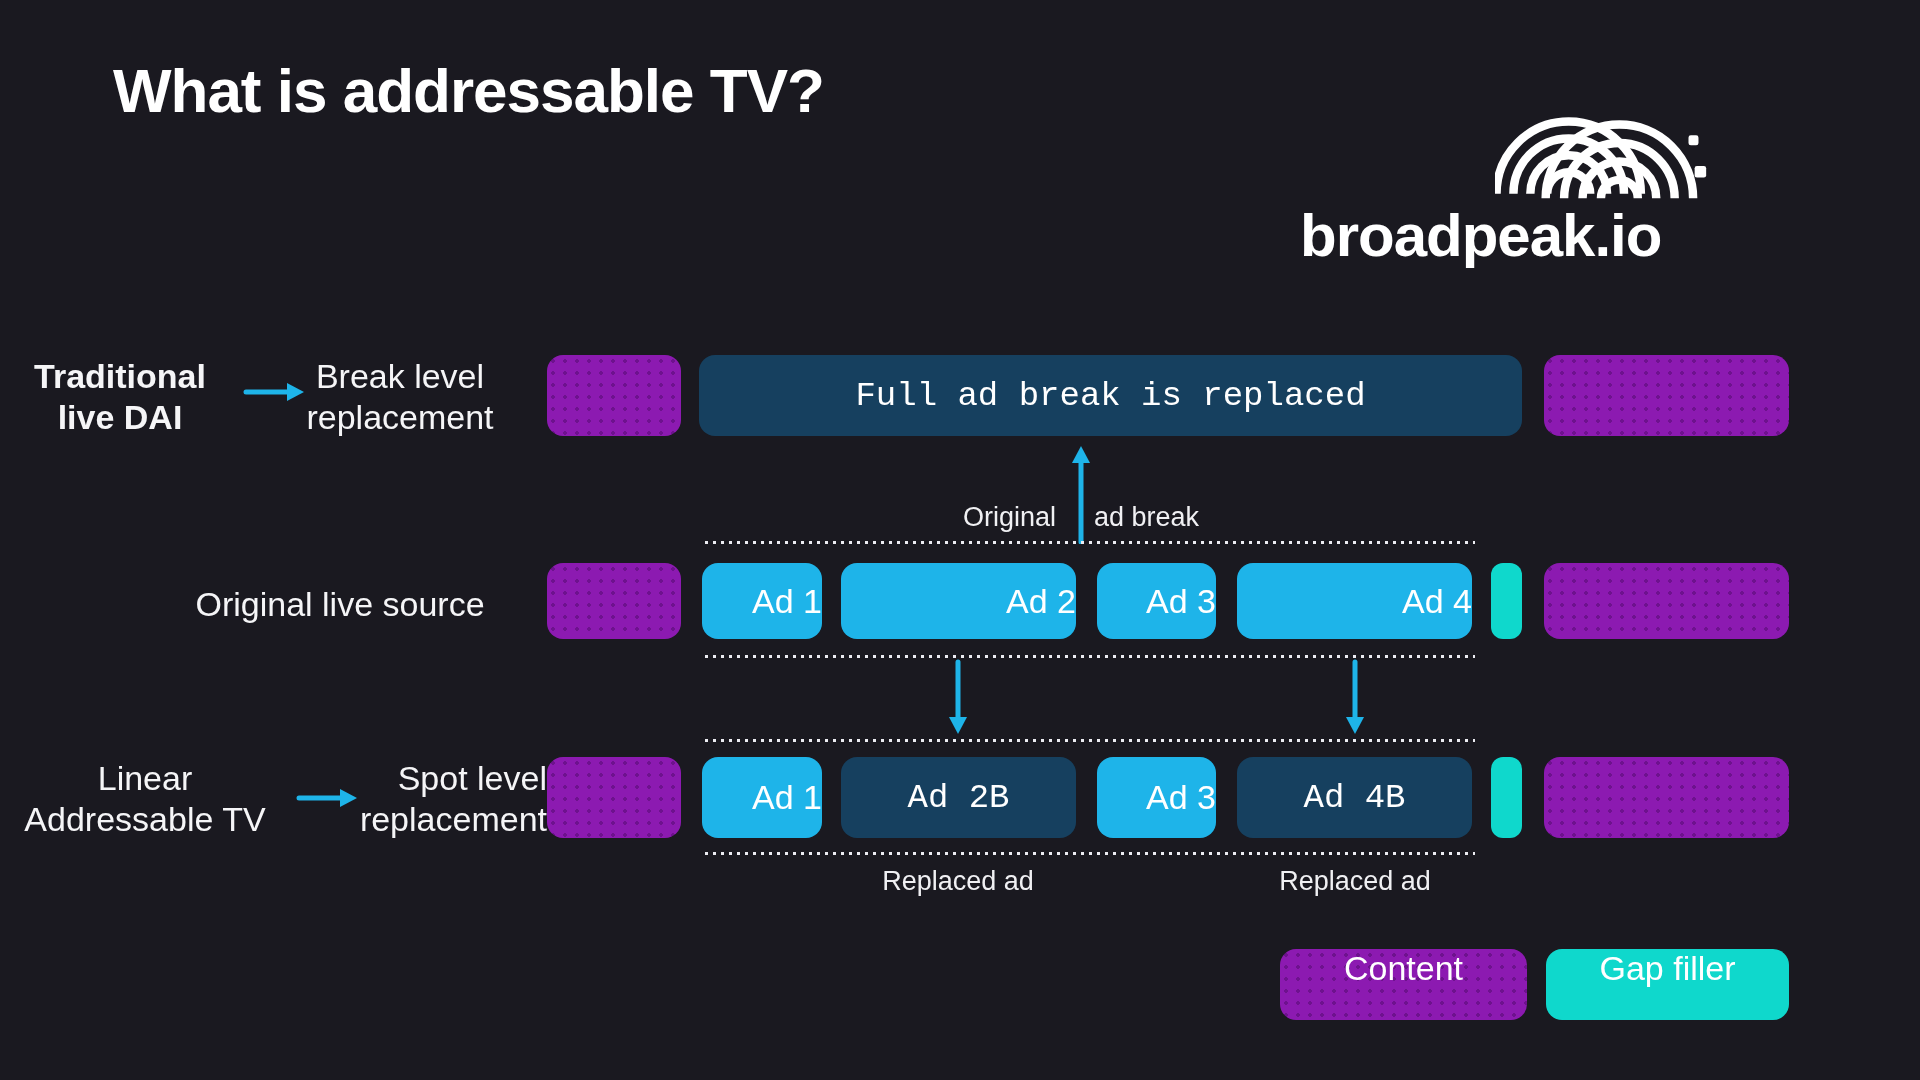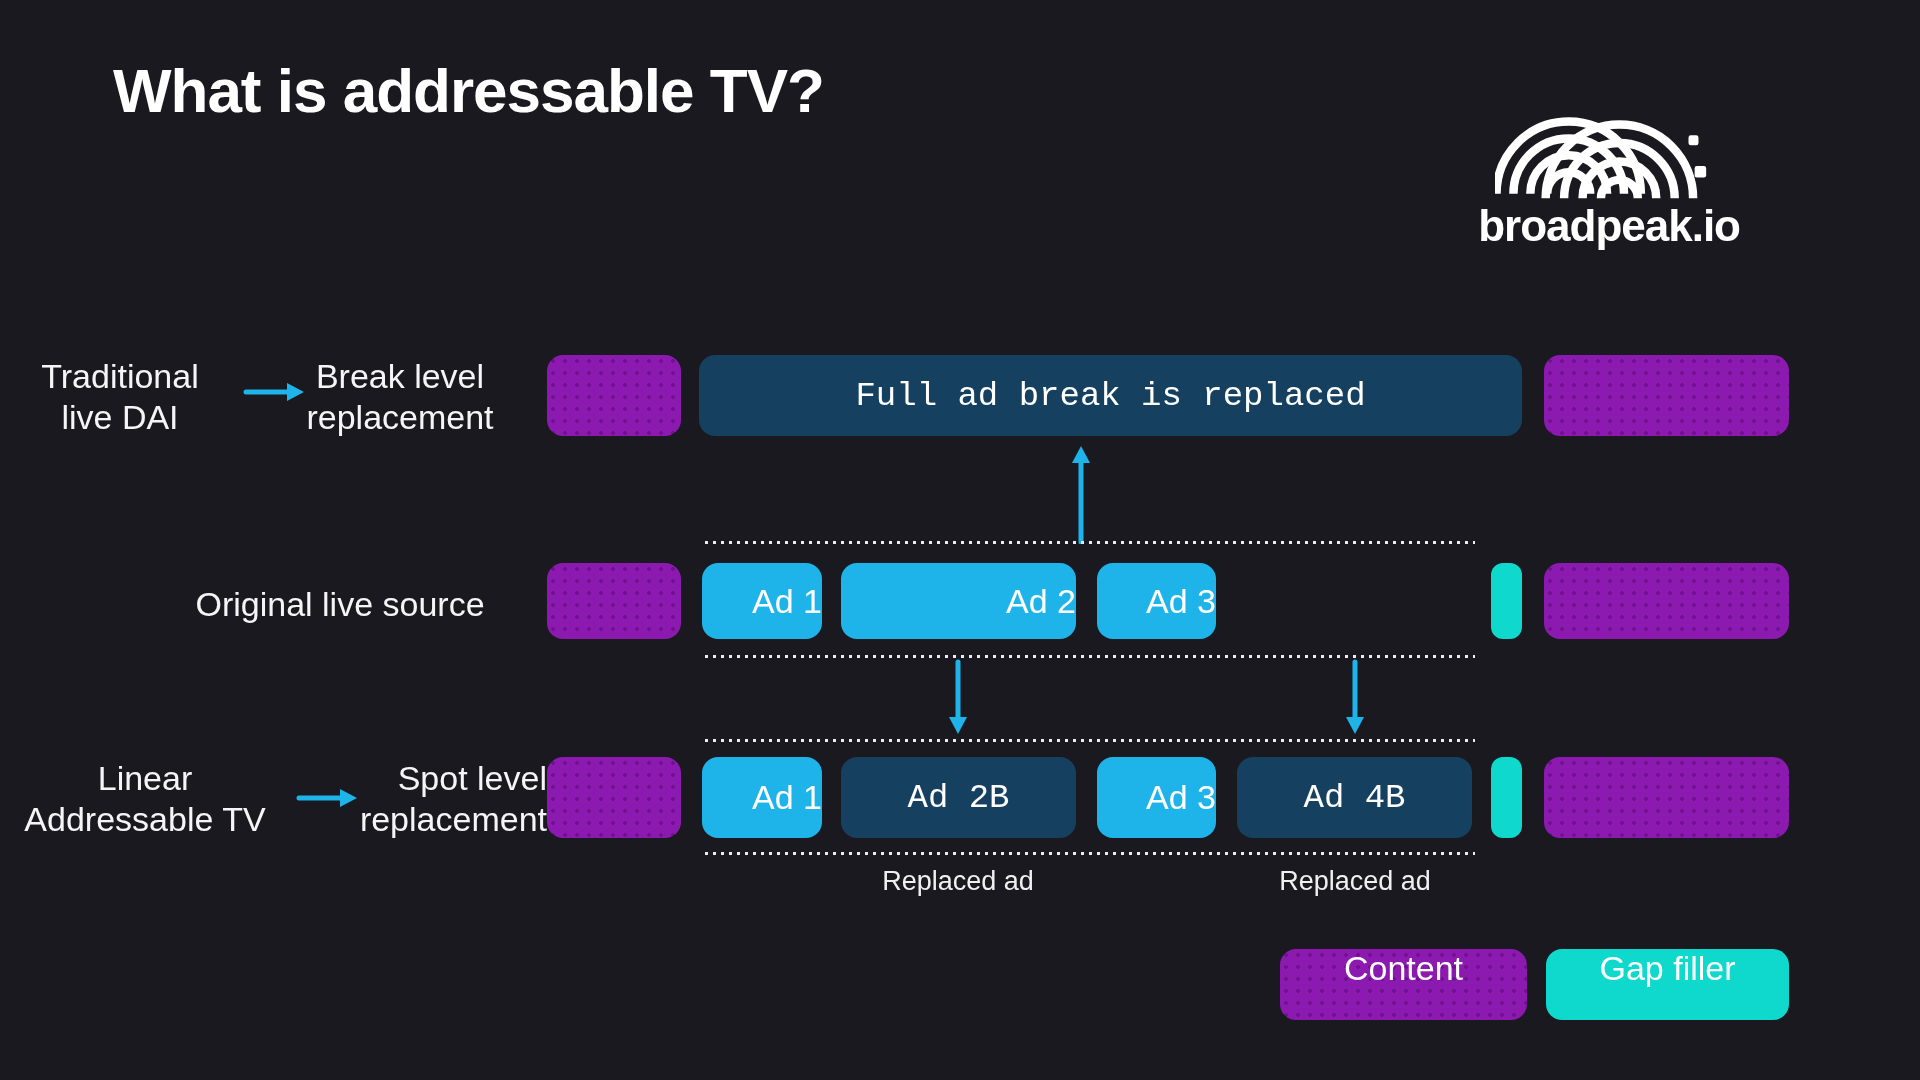--- a/index.html
+++ b/index.html
@@ -2,21 +2,21 @@
 <html><head>
 <meta charset="utf-8">
 <style>
   html,body{margin:0;padding:0;background:#1A1920;}
   .stage{position:relative;width:1920px;height:1080px;background:#1A1920;overflow:hidden;
          font-family:"Liberation Sans",sans-serif;color:#FFFFFF;}
   .abs{position:absolute;}
   .title{left:113px;top:55px;font-size:62px;font-weight:700;letter-spacing:-1px;}
   
   .logo-mark{left:1495px;top:92px;width:215px;height:112px;}
-  .logo-text{left:1300px;top:201px;width:440px;text-align:right;font-size:44px;font-weight:700;letter-spacing:-1px;}
+  .logo-text{left:1300px;top:201px;width:440px;text-align:left;font-size:60px;font-weight:700;letter-spacing:-1px;}
   
   .rlabel{font-size:34px;line-height:41px;text-align:center;color:#F5F5F7;}
   
   .block{position:absolute;border-radius:16px;display:flex;align-items:center;justify-content:center;
          font-size:34px;color:#fff;}
   .content{background-color:#8C1AB1;background-image:radial-gradient(rgba(40,0,60,.30) 1.6px,transparent 1.8px);background-size:12px 12px;}
   .ad{background:#1EB4E9;justify-content:flex-end;}
   .navy{background:#16405F;font-family:Liberation Mono, monospace;}
   .gap{background:#0FD8CC;border-radius:12px;}
   
@@ -42,40 +42,44 @@
       <path d="M66 138 A96 96 0 0 1 258 138"></path>
       <path d="M90 138 A72 72 0 0 1 234 138"></path>
       <path d="M114 138 A48 48 0 0 1 210 138"></path>
       <path d="M138 138 A24 24 0 0 1 186 138"></path>
       <rect x="252" y="56" width="13" height="13" rx="3" fill="#FFFFFF" stroke="none"></rect>
       <rect x="260" y="96" width="15" height="15" rx="3" fill="#FFFFFF" stroke="none"></rect>
     </svg>
   </div>
   <div class="abs logo-text">broadpeak.io</div>
 
-  <div class="abs rlabel" style="left:20px;top:356px;width:200px;">
+  <div class="abs rlabel" style="left:20px;top:356px;width:200px;font-weight:bold;">
     <span>Traditional</span><br>
     <span>live DAI</span>
   </div>
   <div class="abs" style="left:243px;top:380px;">
     <svg width="64" height="24" viewBox="0 0 64 24">
       <line x1="3" y1="12" x2="48" y2="12" stroke="#1EB4E9" stroke-width="5" stroke-linecap="round"></line>
       <polygon points="61,12 44,3 44,21" fill="#1EB4E9"></polygon>
     </svg>
   </div>
   <div class="abs rlabel" style="left:300px;top:356px;width:200px;">
     <span>Break level</span><br>
     <span>replacement</span>
   </div>
   <div class="block content" style="left:547px;top:355px;width:134px;height:81px;"></div>
   <div class="block navy" style="left:699px;top:355px;width:823px;height:81px;">
     <span>Full ad break is replaced</span>
   </div>
   <div class="block content" style="left:1544px;top:355px;width:245px;height:81px;"></div>
 
+  <div class="abs" style="left:781px;top:502px;width:600px;display:flex;justify-content:center;gap:38px;">
+    <span class="note">Original</span>
+    <span class="note">ad break</span>
+  </div>
   <div class="abs" style="left:1070px;top:446px;">
     <svg width="22" height="98" viewBox="0 0 22 98">
       <line x1="11" y1="96" x2="11" y2="12" stroke="#1EB4E9" stroke-width="5" stroke-linecap="round"></line>
       <polygon points="11,0 2,17 20,17" fill="#1EB4E9"></polygon>
     </svg>
   </div>
 
   <div class="abs dots" style="left:705px;top:541px;width:770px;"></div>
 
   <div class="abs rlabel" style="left:140px;top:584px;width:400px;">
@@ -83,20 +87,23 @@
   </div>
   <div class="block content" style="left:547px;top:563px;width:134px;height:76px;"></div>
   <div class="block ad" style="left:702px;top:563px;width:120px;height:76px;">
     <span>Ad 1</span>
   </div>
   <div class="block ad" style="left:841px;top:563px;width:235px;height:76px;">
     <span>Ad 2</span>
   </div>
   <div class="block ad" style="left:1097px;top:563px;width:119px;height:76px;">
     <span>Ad 3</span>
+  </div>
+  <div class="block ad" style="left:1237px;top:563px;width:235px;height:76px;">
+    <span>Ad 4</span>
   </div>
   <div class="block gap" style="left:1491px;top:563px;width:31px;height:76px;"></div>
   <div class="block content" style="left:1544px;top:563px;width:245px;height:76px;"></div>
 
   <div class="abs dots" style="left:705px;top:655px;width:770px;"></div>
 
   <div class="abs" style="left:947px;top:659px;">
     <svg width="22" height="76" viewBox="0 0 22 76">
       <line x1="11" y1="3" x2="11" y2="60" stroke="#1EB4E9" stroke-width="5" stroke-linecap="round"></line>
       <polygon points="11,75 2,58 20,58" fill="#1EB4E9"></polygon>

